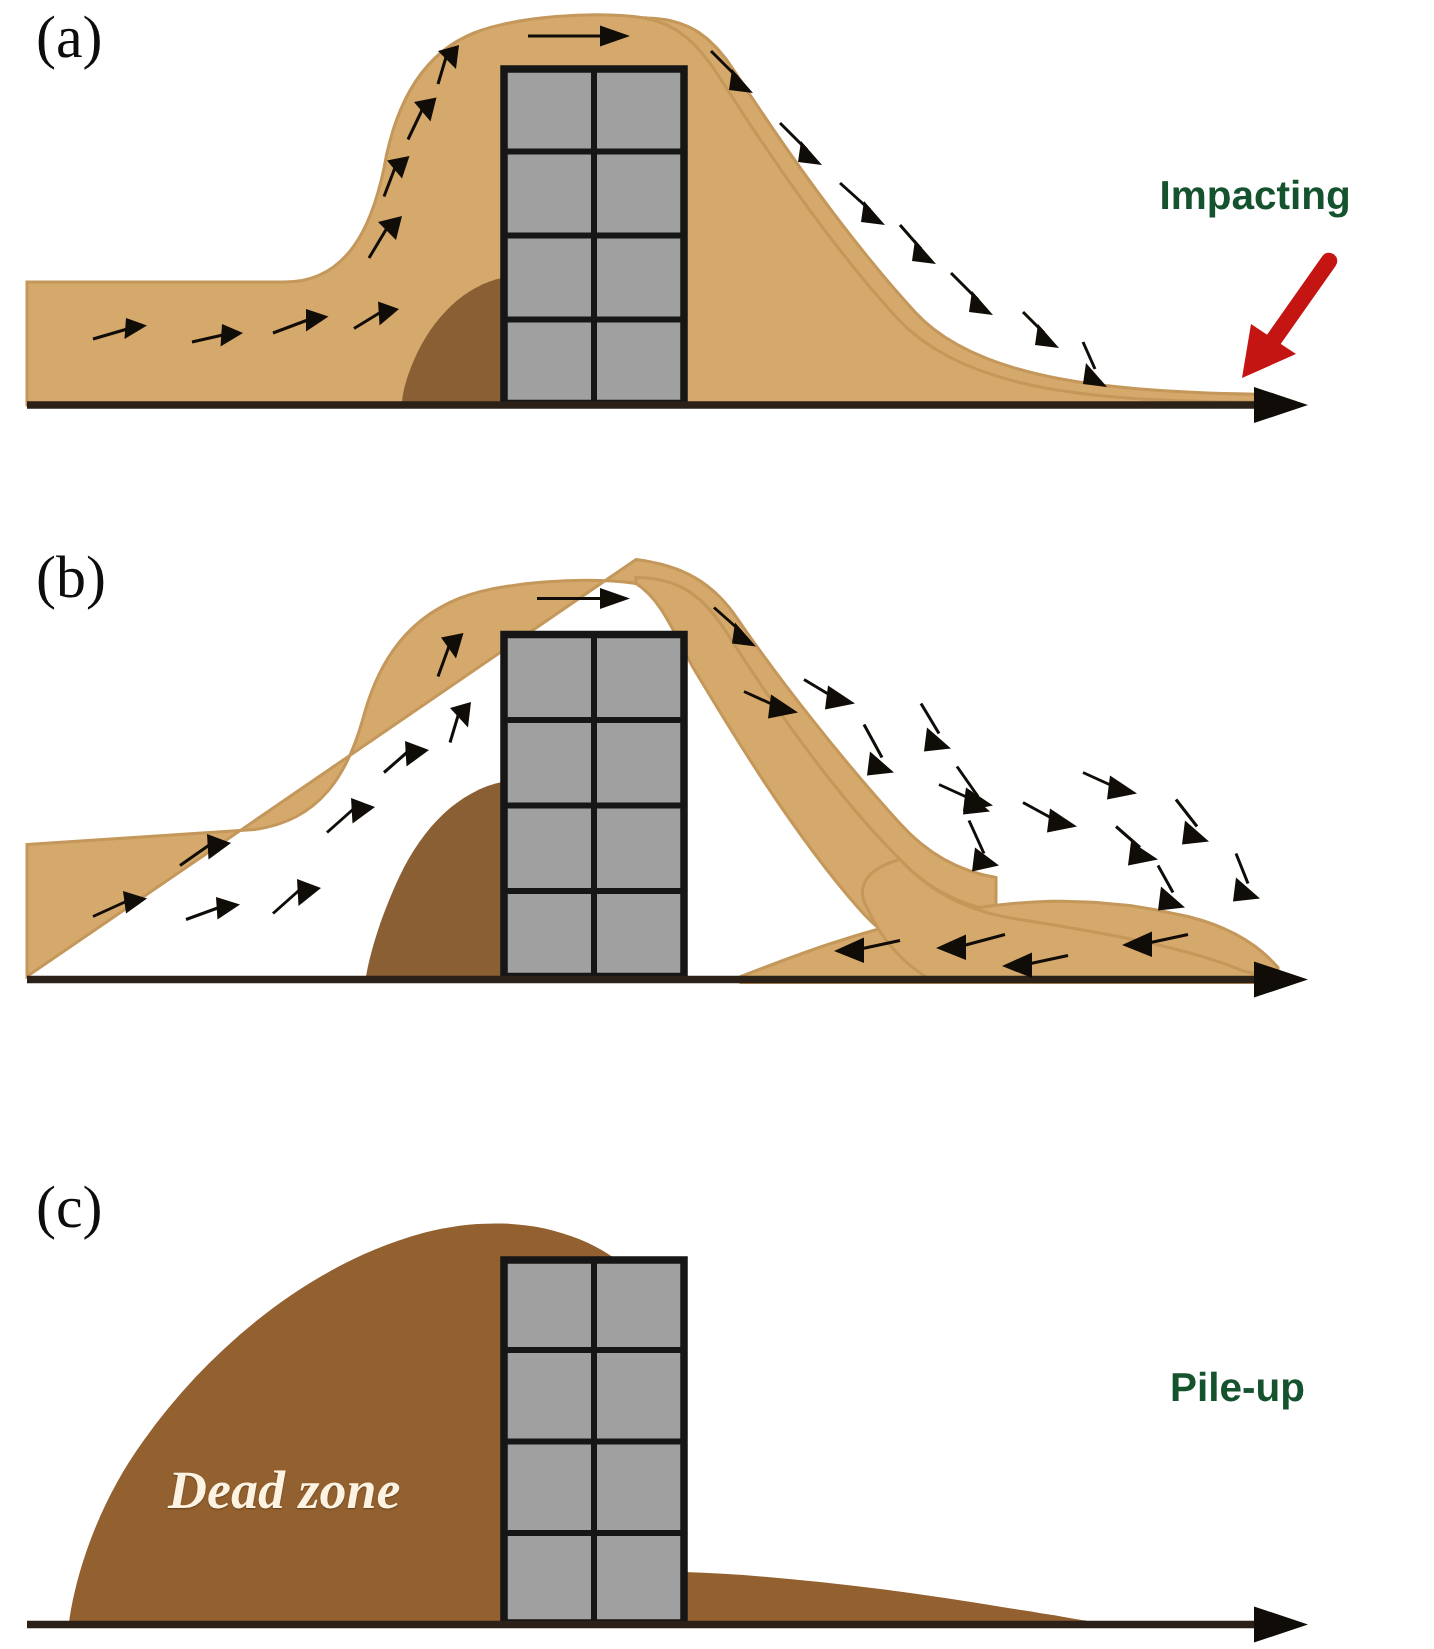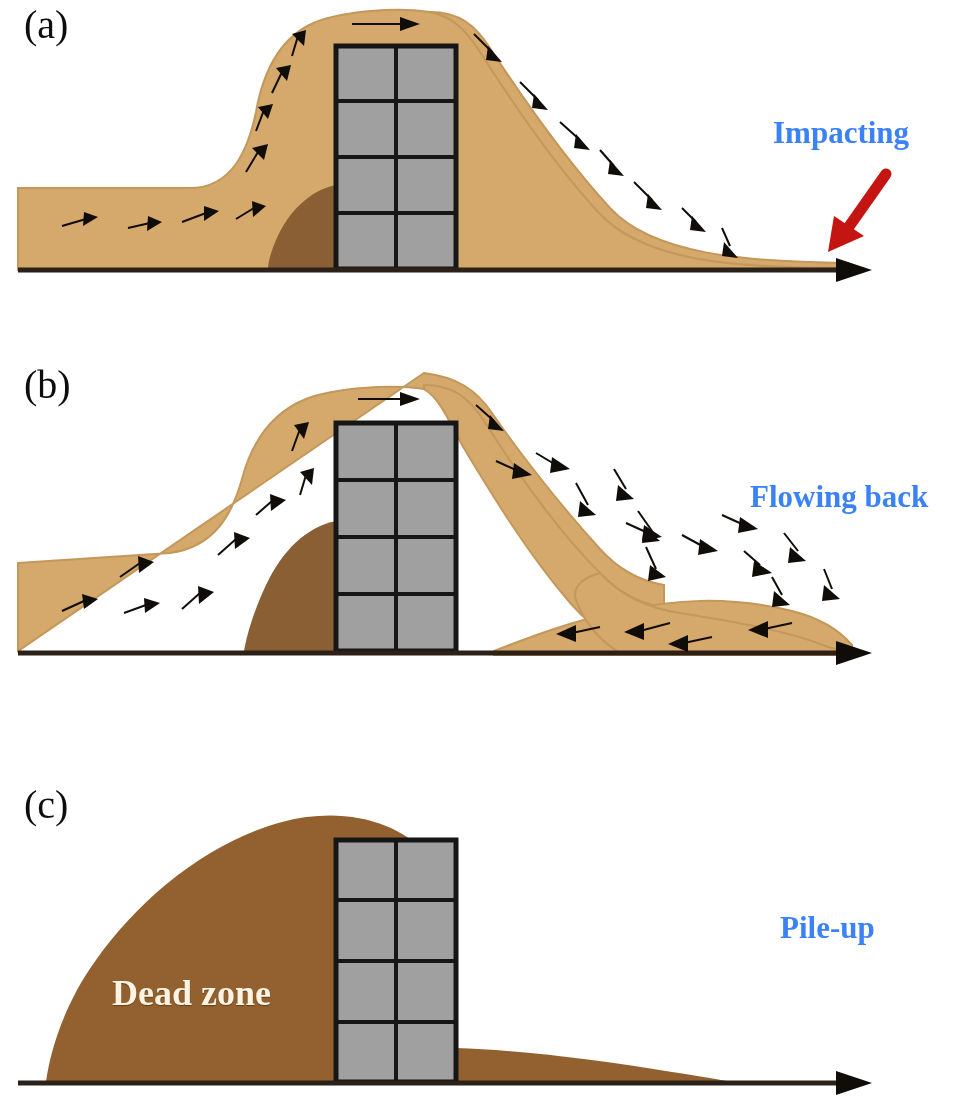--- a/index.html
+++ b/index.html
@@ -28,36 +28,37 @@
     position: absolute;
     font-family: "Liberation Serif", serif;
     font-size: 40px;
     font-weight: 400;
     color: #0d0d0d;
     line-height: 1;
     letter-spacing: 0px;
   }
   .stage-label {
     position: absolute;
-    font-family: Liberation Serif, serif;
-    font-size: 31px;
+    font-family: Liberation Sans, sans-serif;
+    font-size: 27px;
     font-weight: 700;
-    color: #3b82f6;
+    color: #14532d;
     line-height: 1;
     white-space: nowrap;
   }
   .deadzone-label {
     position: absolute;
     font-family: "Liberation Serif", serif;
     font-size: 36px;
     font-weight: 700;
     color: #fdf3e2;
     line-height: 1;
     white-space: nowrap;
     text-shadow: 0 1px 1px rgba(60,34,12,0.55);
+    font-style: italic;
   }
 </style>
 </head>
 <body>
 
 <div id="figure">
 
   <div class="panel" style="top:0px;height:330px;">
     <svg class="panel-svg" viewBox="0 0 956 330" height="330" xmlns="http://www.w3.org/2000/svg">
 
@@ -282,21 +283,20 @@
             <polygon points="644,268 624,277 644,285" stroke="none"></polygon>
           <line x1="712" y1="282" x2="684" y2="288"></line>
             <polygon points="688,280 668,289 688,297" stroke="none"></polygon>
           <line x1="792" y1="268" x2="764" y2="274"></line>
             <polygon points="768,266 748,275 768,283" stroke="none"></polygon>
         </g>
       </g>
     </svg>
 
     <div class="panel-label" style="left:24px;top:10px;">(b)</div>
-    <div class="stage-label" style="left:750px;top:126px;">Flowing back</div>
   </div>
 
   <div class="panel" style="top:780px;height:319px;">
     <svg class="panel-svg" viewBox="0 0 956 319" height="319" xmlns="http://www.w3.org/2000/svg">
 
       <path fill="#93612f" d="M 46,302
                C 50,272 64,224 96,180
                C 140,118 208,62 282,42
                C 320,32 356,34 386,46
                C 416,58 436,80 448,106

